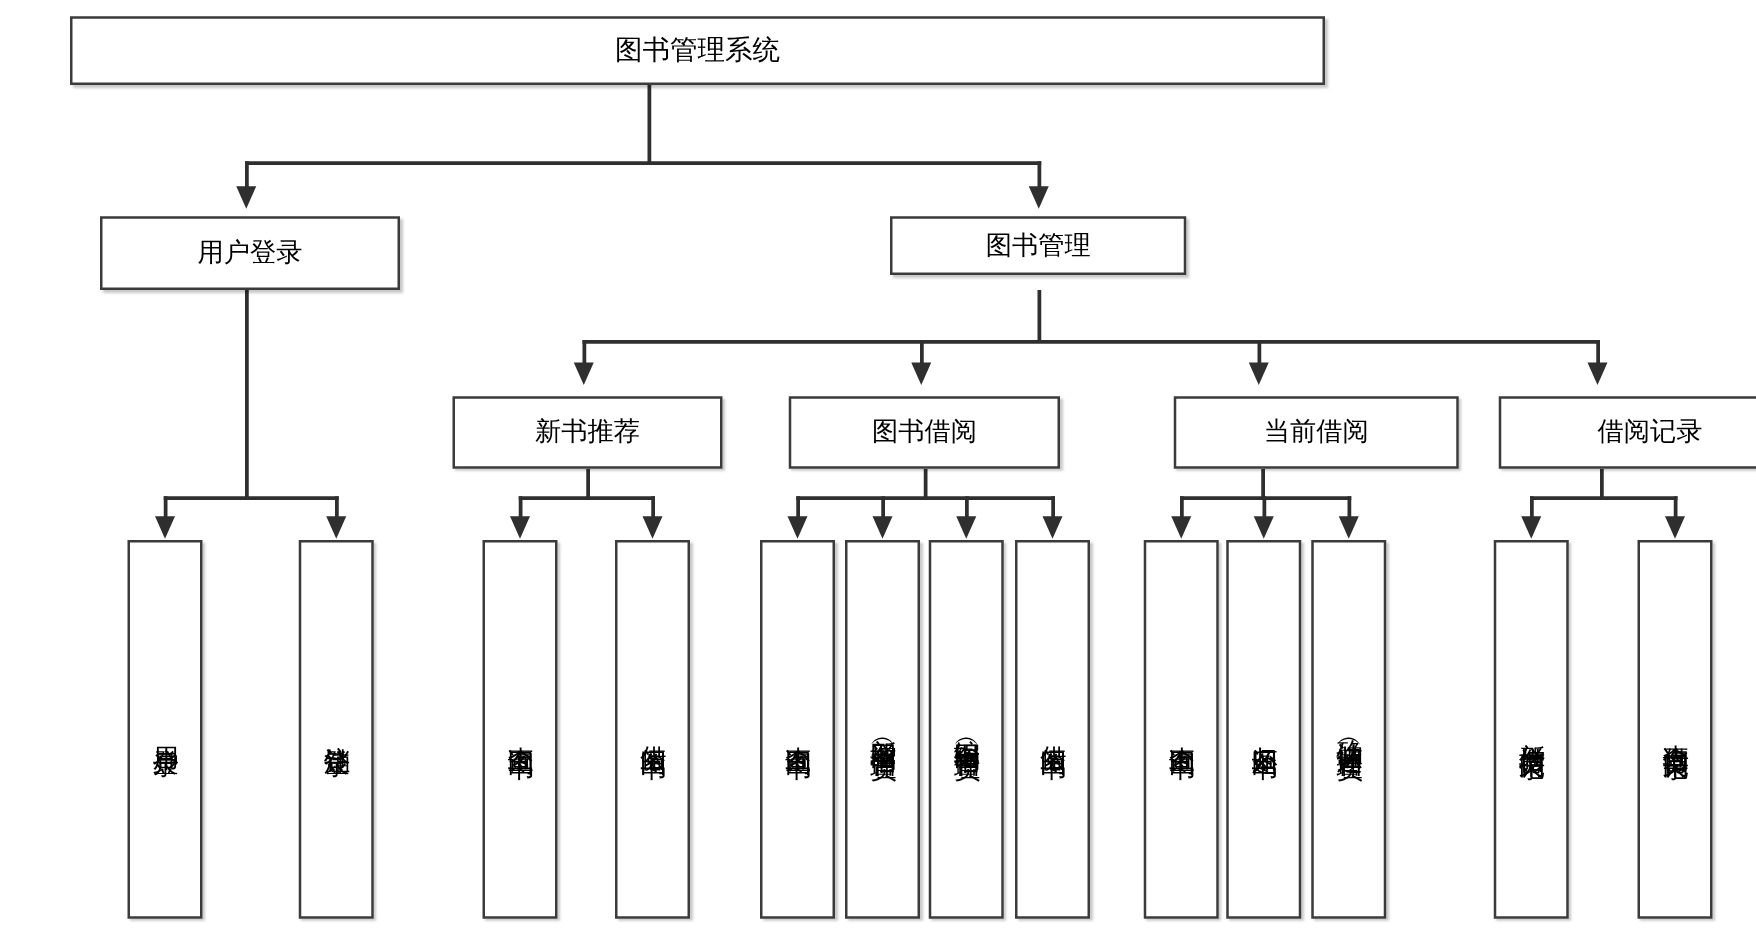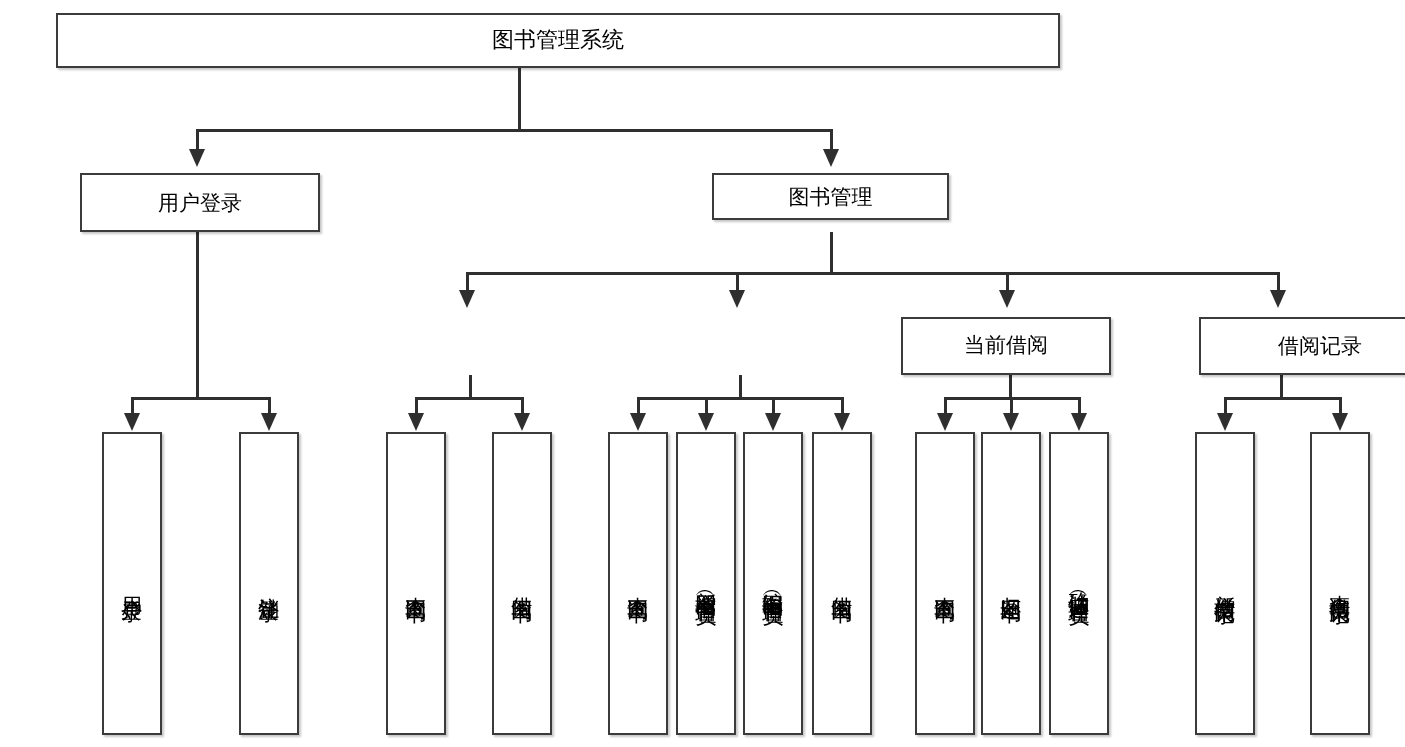--- a/index.html
+++ b/index.html
@@ -138,23 +138,29 @@
   </div>
 
   <div class="node lvl1" style="left:80px; top:173px; width:240px; height:59px;">
     <span class="label">用户登录</span>
   </div>
 
   <div class="node lvl1" style="left:712px; top:173px; width:237px; height:47px;">
     <span class="label">图书管理</span>
   </div>
 
-
-
-  <div class="node lvl2" style="left:901px; top:317px; width:210px; height:58px;font-family:Liberation Serif, serif;">
+  <div class="node lvl2" style="left:362px; top:317px; width:216px; height:58px;">
+    <span class="label">新书推荐</span>
+  </div>
+
+  <div class="node lvl2" style="left:631px; top:317px; width:217px; height:58px;">
+    <span class="label">图书借阅</span>
+  </div>
+
+  <div class="node lvl2" style="left:939px; top:317px; width:228px; height:58px;">
     <span class="label">当前借阅</span>
   </div>
 
   <div class="node lvl2" style="left:1171px; top:317px; width:242px; height:58px;margin-left:28px;">
     <span class="label">借阅记录</span>
   </div>
 
   <div class="node leaf vertical" style="left:102px; top:432px; width:60px; height:303px;">
     <span class="label">用户登录</span>
   </div>

